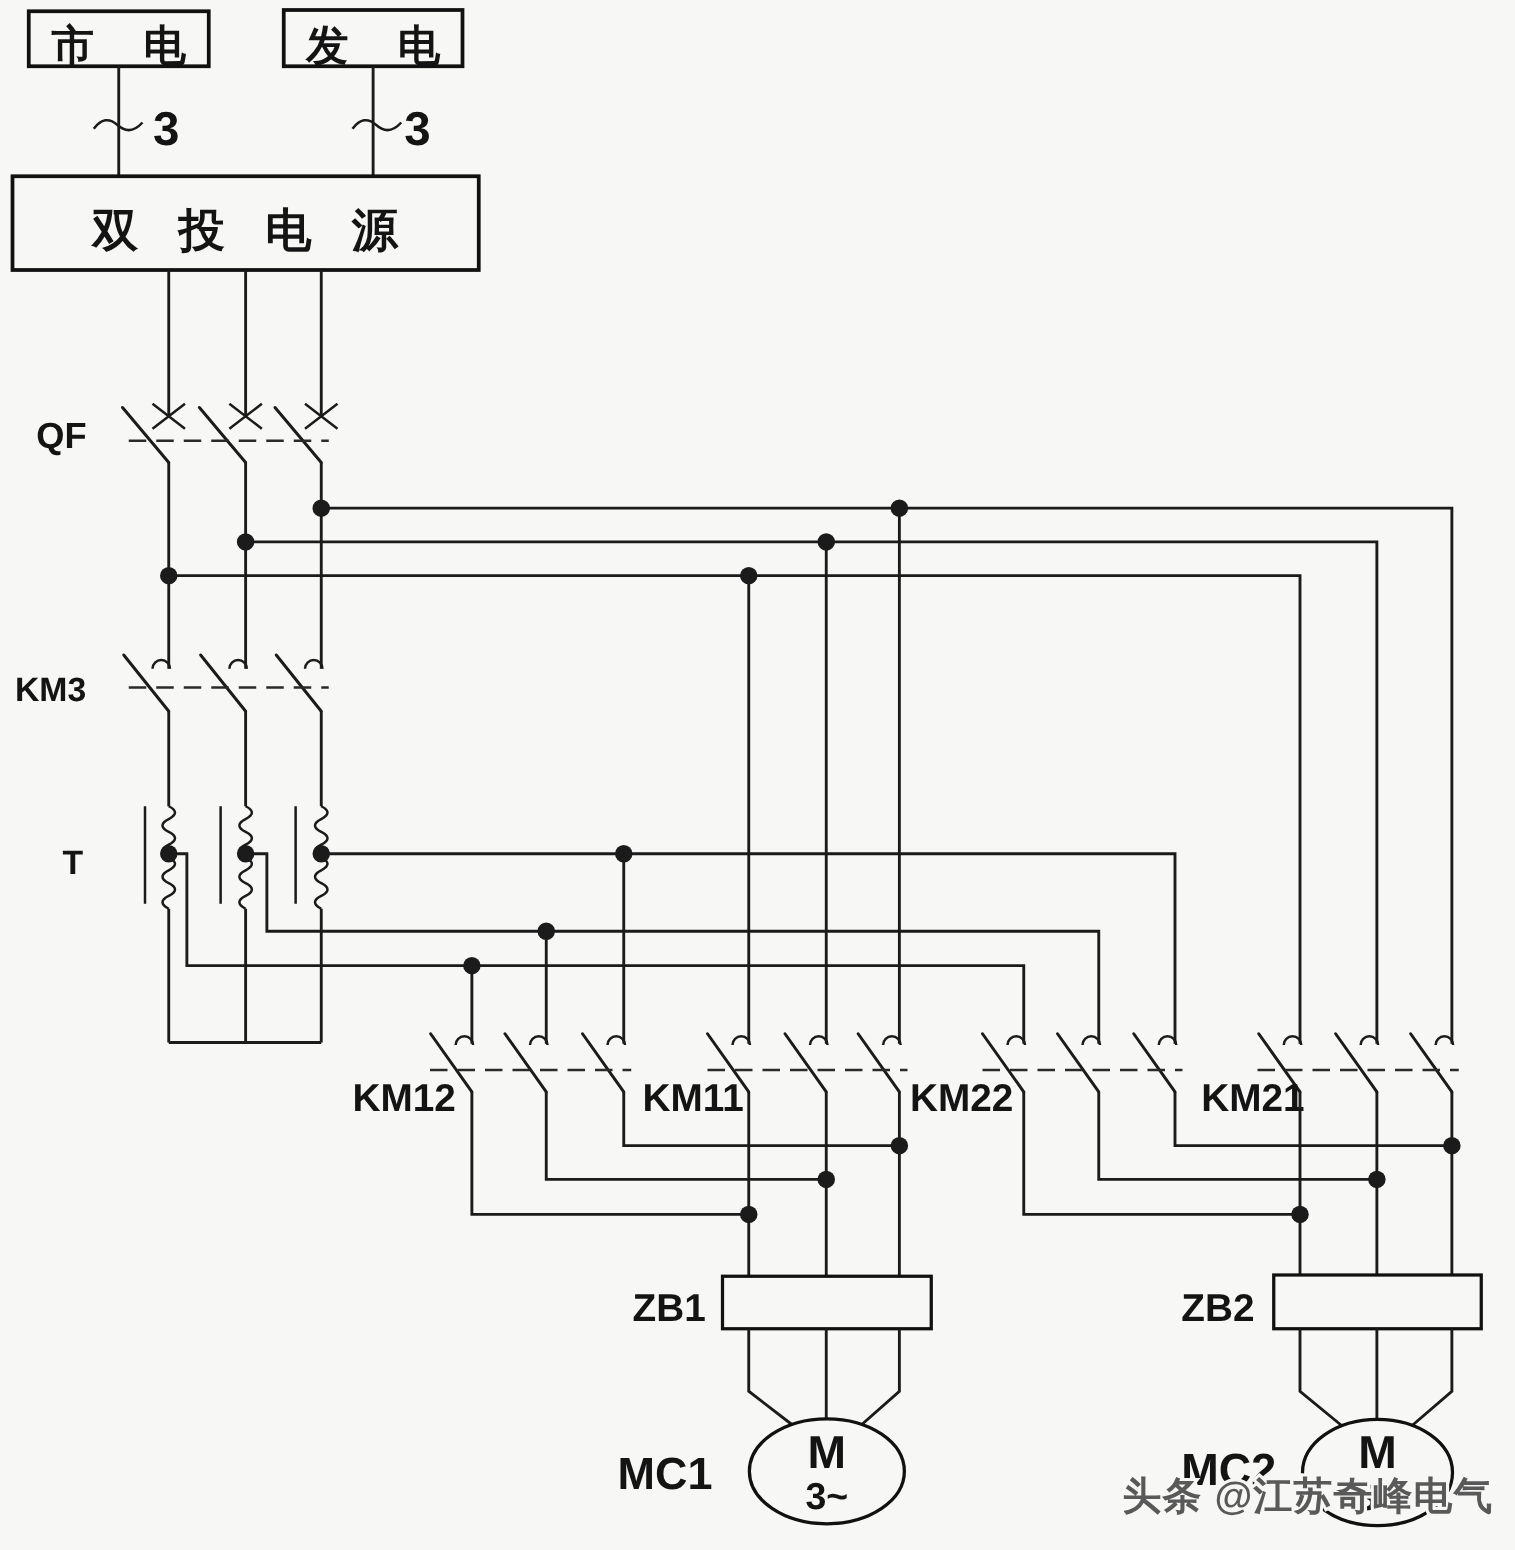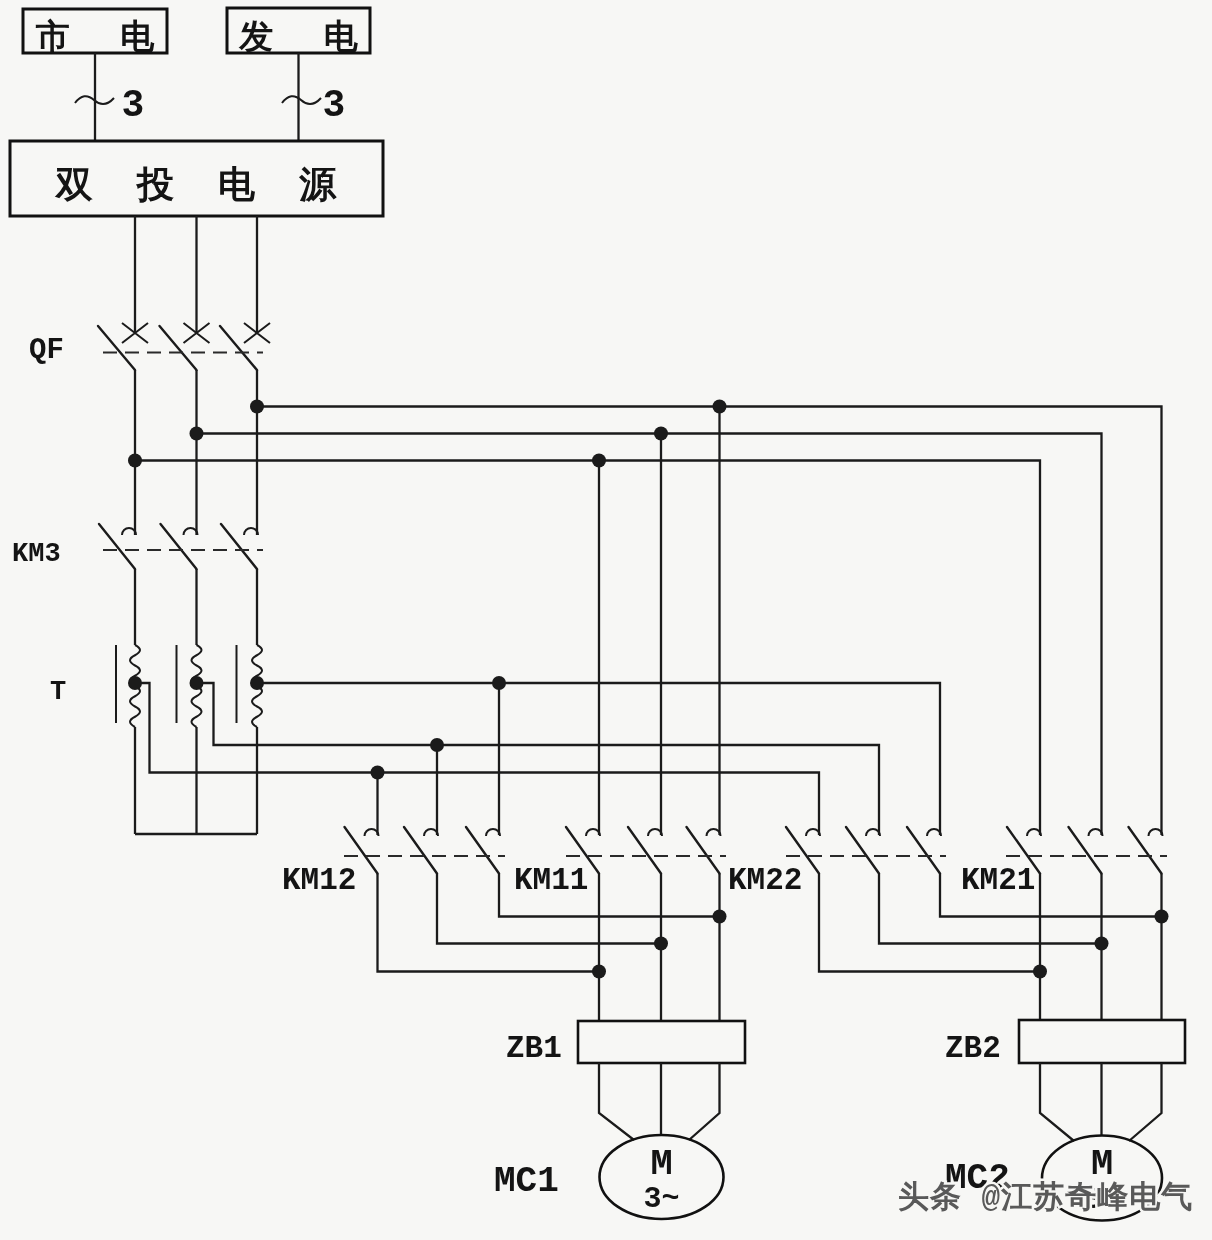--- a/index.html
+++ b/index.html
@@ -1,17 +1,17 @@
 <!DOCTYPE html>
 <html><head>
 <meta charset="utf-8">
 <style>
   html,body{margin:0;padding:0;background:#e9e9e9;}
   .stage{width:1212px;height:1240px;background:#f7f7f5;position:relative;margin:0 auto;
-         font-family:Liberation Mono, monospace;}
+         font-family:Liberation Sans, sans-serif;}
   svg{display:block}
   .wire{stroke:#1b1b1b;stroke-width:2.3;fill:none;stroke-linecap:butt}
   .thin{stroke:#1b1b1b;stroke-width:2;fill:none}
   .blade{stroke:#1b1b1b;stroke-width:2.4;fill:none;stroke-linecap:round}
   .dash{stroke:#2a2a2a;stroke-width:2;fill:none;stroke-dasharray:14 8}
   .boxline{stroke:#111;stroke-width:3;fill:none}
   .boxline2{stroke:#111;stroke-width:2.6;fill:none}
   .dot{fill:#1b1b1b;stroke:none}
   .lbl{fill:#141414;font-weight:bold}
   .cjk{fill:#141414;font-weight:bold}

